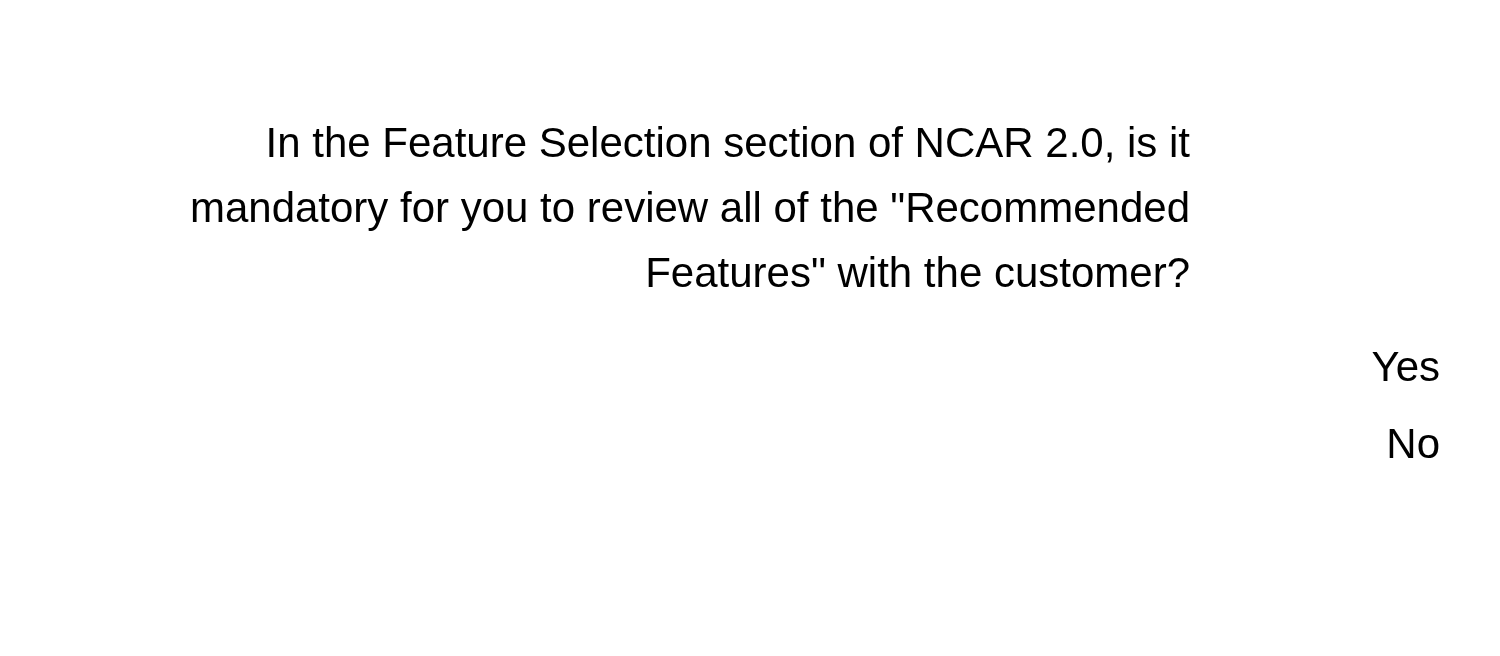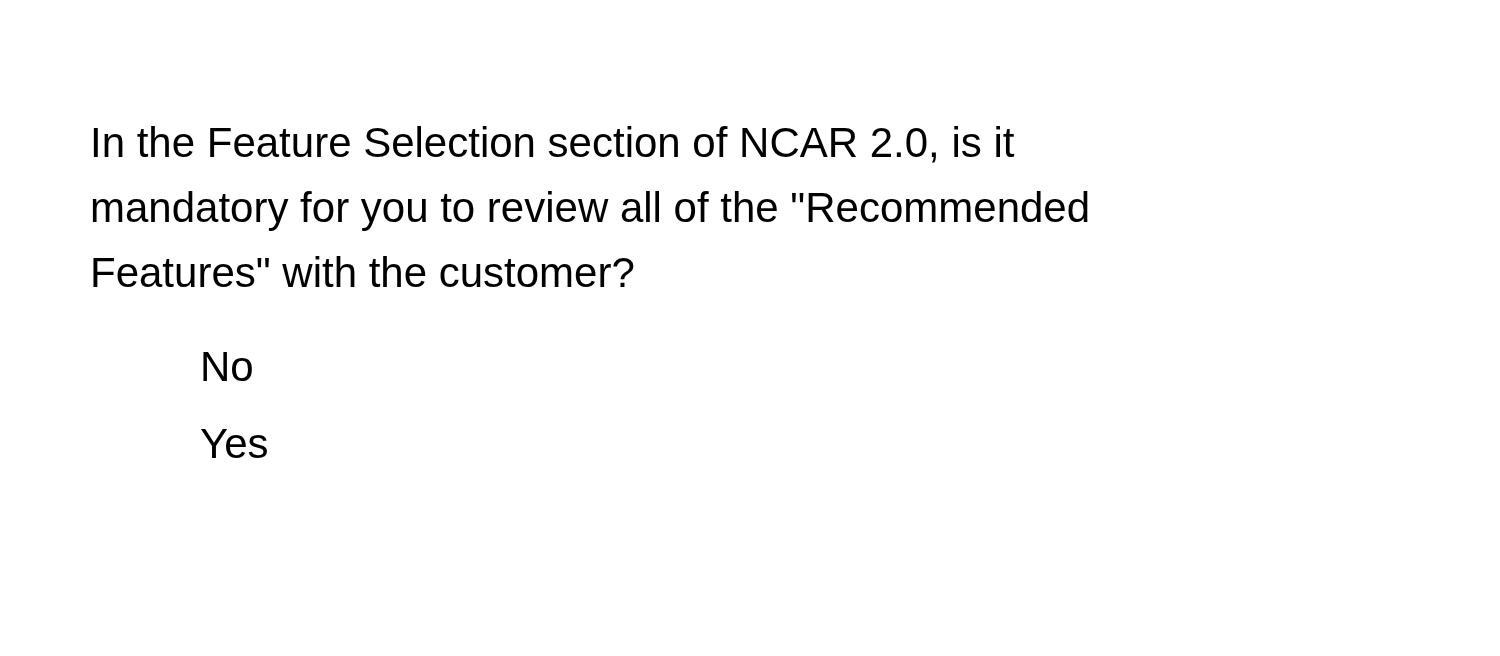--- a/index.html
+++ b/index.html
@@ -1,18 +1,19 @@
 <!DOCTYPE html>
 <html><head>
   <meta charset="utf-8">
   <style>
     * {
       margin: 10px;
       padding: 0;
       box-sizing: border-box;
+      text-align: right;
     }
     body {
       width: 1500px;
       height: 656px;
       background: #ffffff;
       font-family: -apple-system, BlinkMacSystemFont, "Segoe UI", Helvetica, Arial, sans-serif;
       padding: 80px 60px;
     }
     .question-text {
       font-size: 42px;
@@ -32,15 +33,15 @@
       font-weight: 400;
       cursor: pointer;
     }
   </style>
 </head>
 <body>
 
 <div class="question-text">In the Feature Selection section of NCAR 2.0, is it mandatory for you to review all of the "Recommended Features" with the customer?</div>
 
 <div class="options">
+  <div class="option">Yes</div>
   <div class="option">No</div>
-  <div class="option">Yes</div>
 </div>
 
 </body></html>

